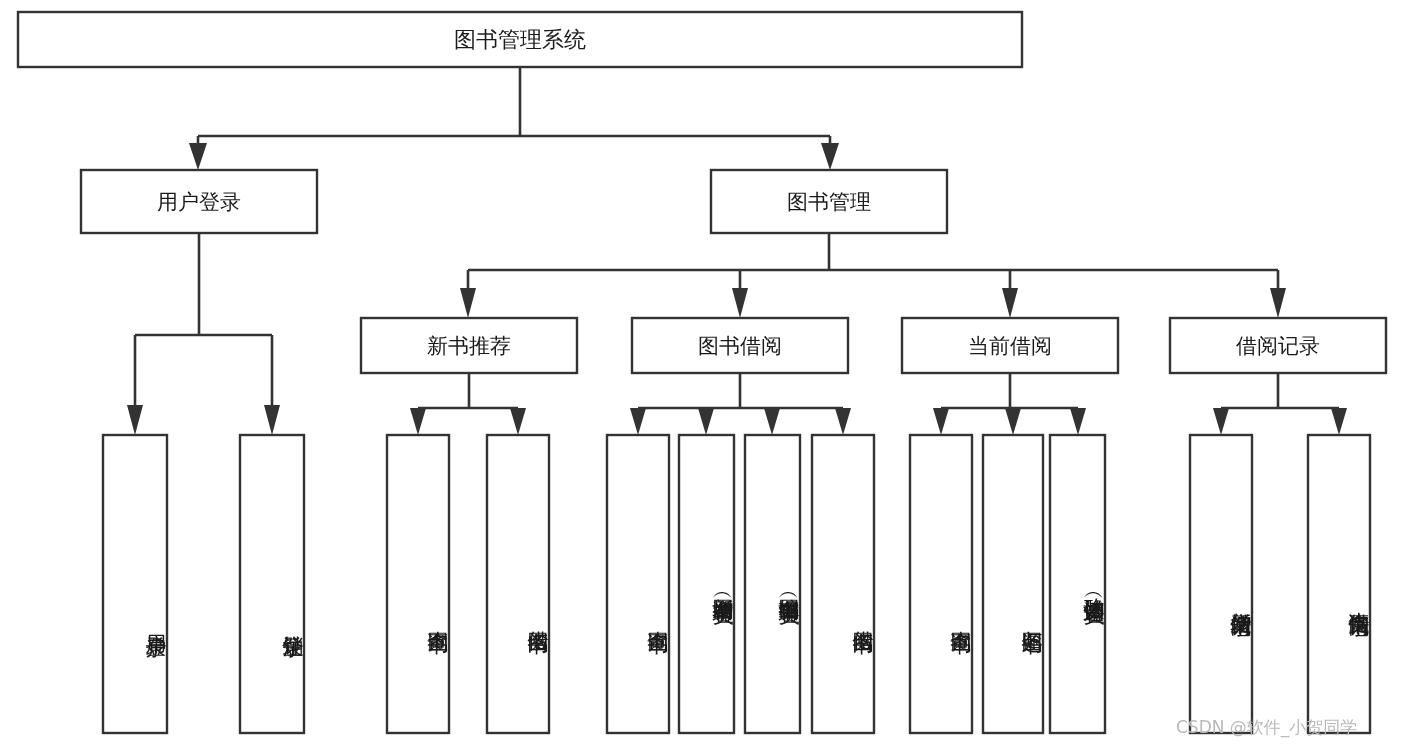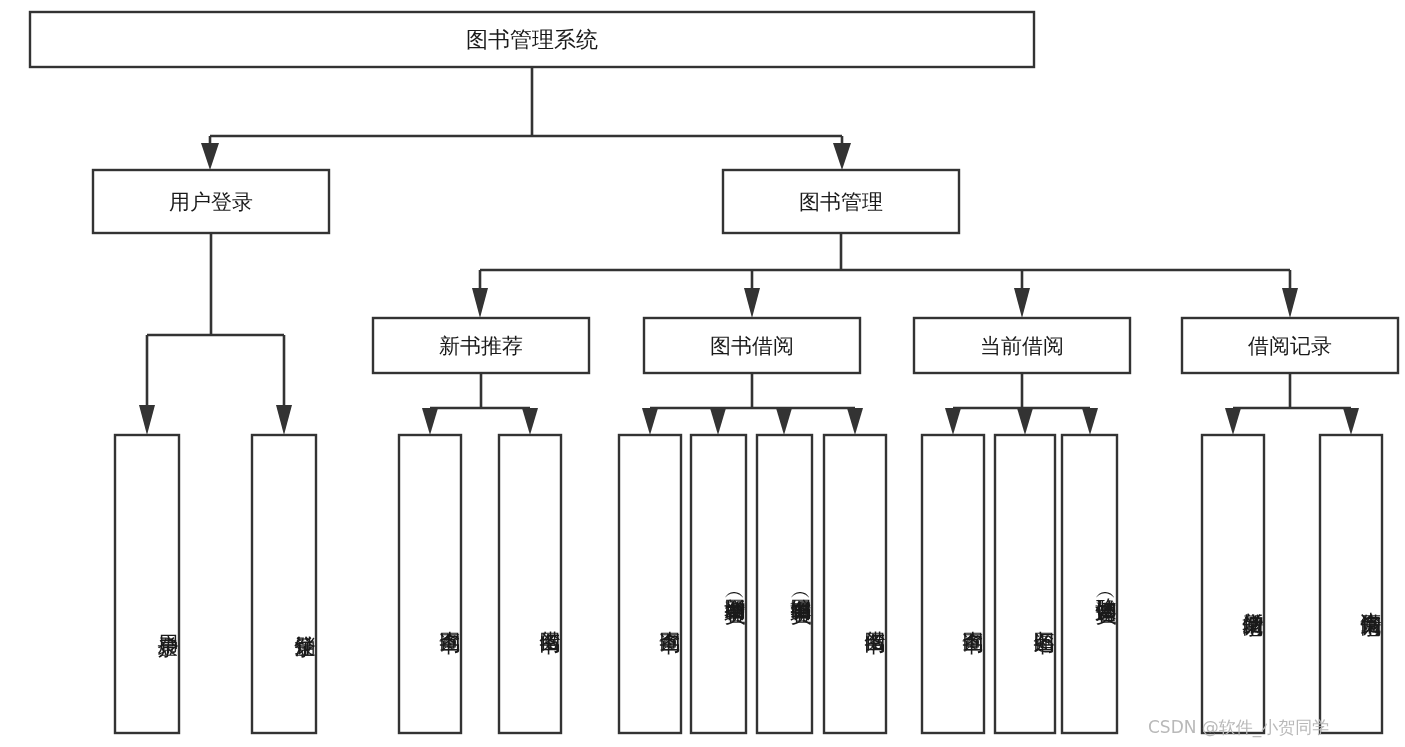--- a/index.html
+++ b/index.html
@@ -11,21 +11,20 @@
     width: 1405px;
     height: 747px;
     overflow: hidden;
     font-family: "DejaVu Sans", "Liberation Sans", sans-serif;
   }
   #diagram-root {
     position: relative;
     width: 1137px;
     height: 747px;
     background: #ffffff;
-    margin-left: 12px;
   }
   svg.flow {
     position: absolute;
     left: 0;
     top: 0;
     width: 1405px;
     height: 747px;
   }
   .node-box {
     fill: #ffffff;
@@ -207,15 +206,15 @@
   <div class="vlabel" style="left:607px; top:503px; width:62px; height:225px;">查询图书</div>
   <div class="vlabel" style="left:679px; top:443px; width:55px; height:285px;">新增图书（管理员）</div>
   <div class="vlabel" style="left:745px; top:443px; width:55px; height:285px;">编辑图书（管理员）</div>
   <div class="vlabel" style="left:812px; top:503px; width:62px; height:225px;">借阅图书</div>
   <div class="vlabel" style="left:910px; top:503px; width:62px; height:225px;">查询图书</div>
   <div class="vlabel" style="left:983px; top:503px; width:60px; height:225px;">归还图书</div>
   <div class="vlabel" style="left:1050px; top:443px; width:55px; height:285px;">确认归还（管理员）</div>
   <div class="vlabel" style="left:1190px; top:470px; width:62px; height:255px;">新增借阅记录</div>
   <div class="vlabel" style="left:1308px; top:470px; width:62px; height:255px;">查询借阅记录</div>
 
-  <div class="watermark" style="left:1136px; top:716px;">CSDN @软件_小贺同学</div>
+  <div class="watermark" style="left:1176px; top:716px;">CSDN @软件_小贺同学</div>
 
 </div>
 
 </body></html>

